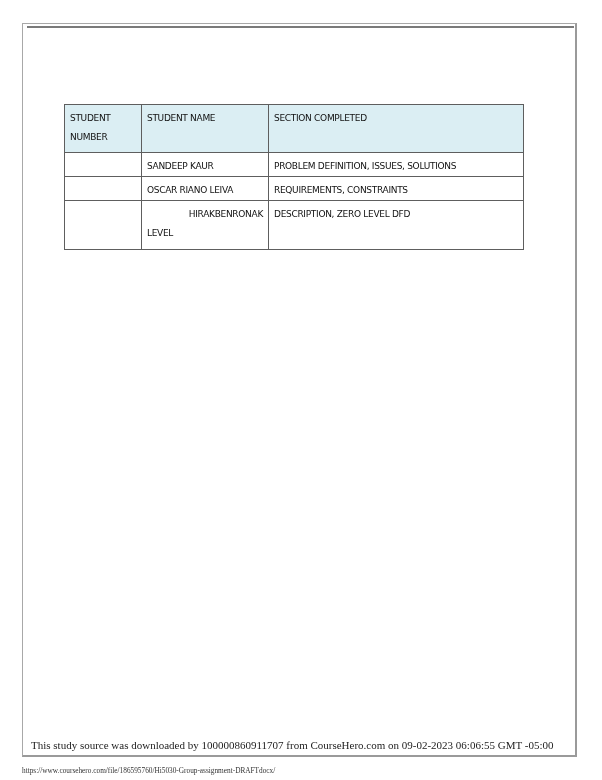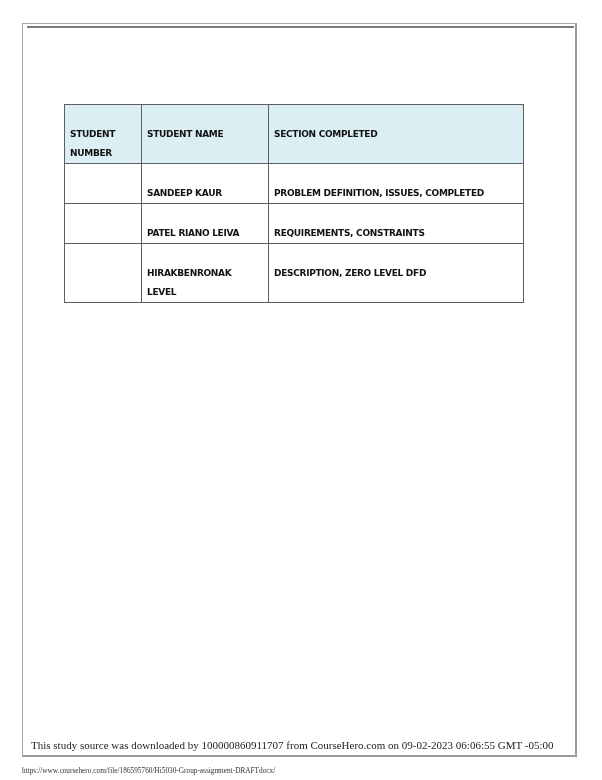--- a/index.html
+++ b/index.html
@@ -37,38 +37,38 @@
       position: absolute;
       left: 64px;
       top: 104px;
       width: 459px;
       border-collapse: collapse;
       table-layout: fixed;
     }
     .members-table td {
       border: 1px solid #5e5e5e;
       vertical-align: top;
-      padding: 20px 5px 0 5px;
+      padding: 4px 5px 0 5px;
       font-family: "DejaVu Sans", sans-serif;
-      font-weight: bold;
+      font-weight: normal;
       font-size: 9px;
       letter-spacing: -0.3px;
       line-height: 19px;
       color: #111;
       box-sizing: border-box;
     }
     .members-table tr.header td {
       background: #dbeef3;
       height: 48px;
     }
     .members-table tr.row td { height: 14px; }
     .members-table tr.row.tall td { height: 49px; }
     .just-line {
       display: flex;
-      justify-content: flex-start;
+      justify-content: flex-end;
     }
     .footer-note {
       position: absolute;
       left: 31px;
       top: 739px;
       font-family: "Liberation Serif", serif;
       font-size: 11px;
       color: #222;
       white-space: nowrap;
     }
@@ -99,25 +99,25 @@
     <td>
       <div>STUDENT</div>
       <div>NUMBER</div>
     </td>
     <td>STUDENT NAME</td>
     <td>SECTION COMPLETED</td>
   </tr>
   <tr class="row">
     <td></td>
     <td>SANDEEP KAUR</td>
-    <td>PROBLEM DEFINITION, ISSUES, COMPLETED</td>
+    <td>PROBLEM DEFINITION, ISSUES, SOLUTIONS</td>
   </tr>
   <tr class="row">
     <td></td>
-    <td>PATEL RIANO LEIVA</td>
+    <td>OSCAR RIANO LEIVA</td>
     <td>REQUIREMENTS, CONSTRAINTS</td>
   </tr>
   <tr class="row tall">
     <td></td>
     <td>
       <div class="just-line">
         <span>HIRAKBEN</span>
         <span>RONAK</span>
       </div>
       <div>LEVEL</div>

